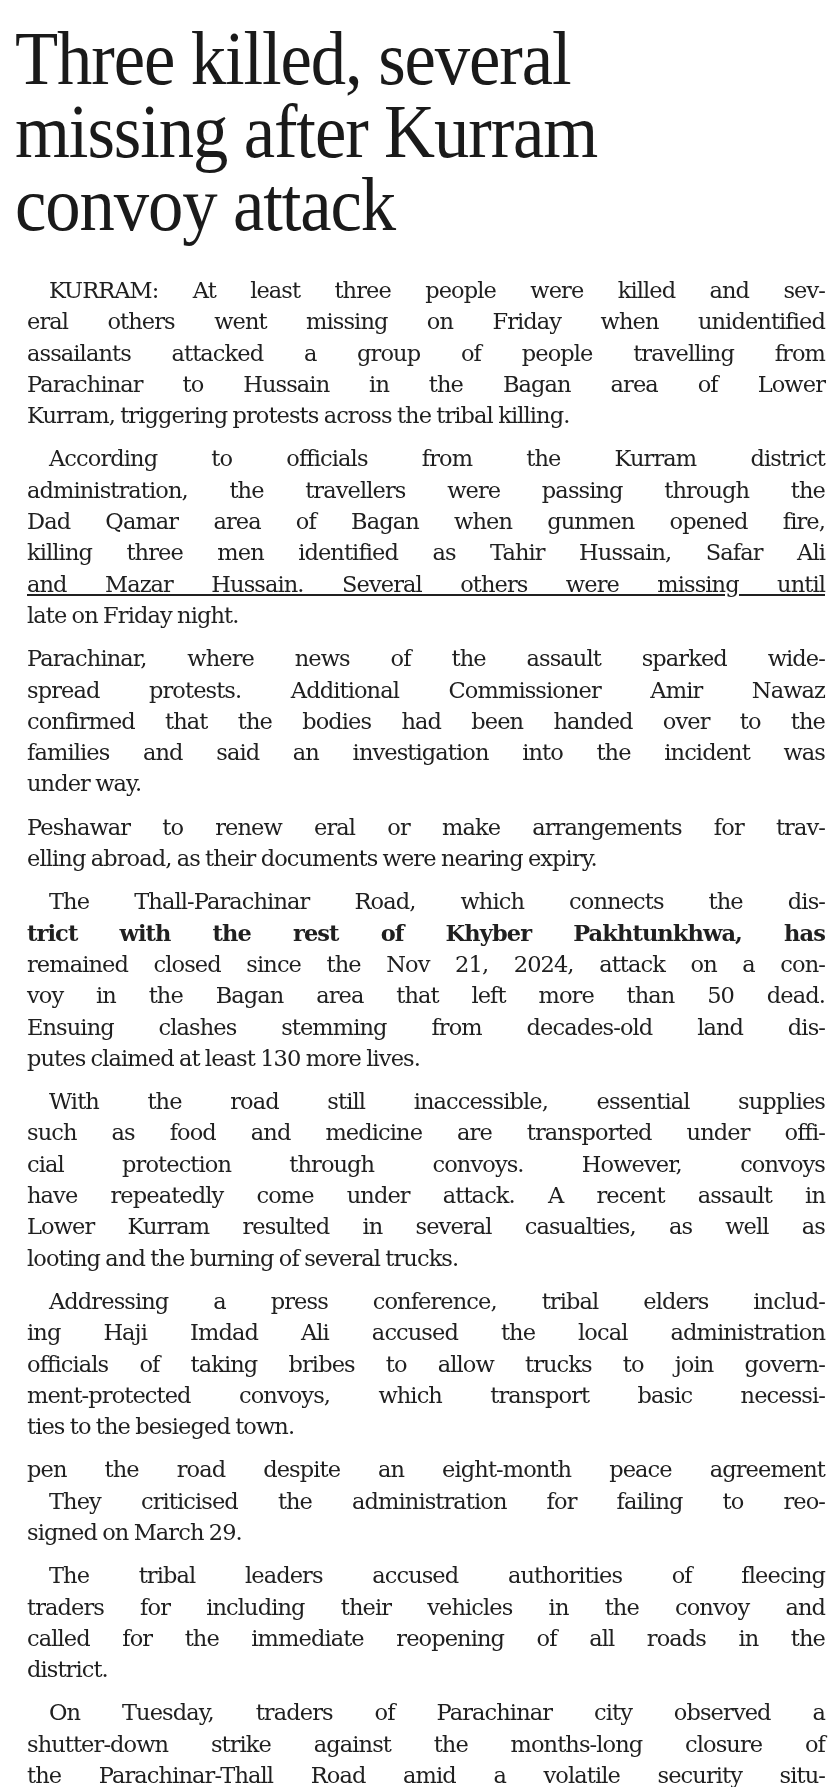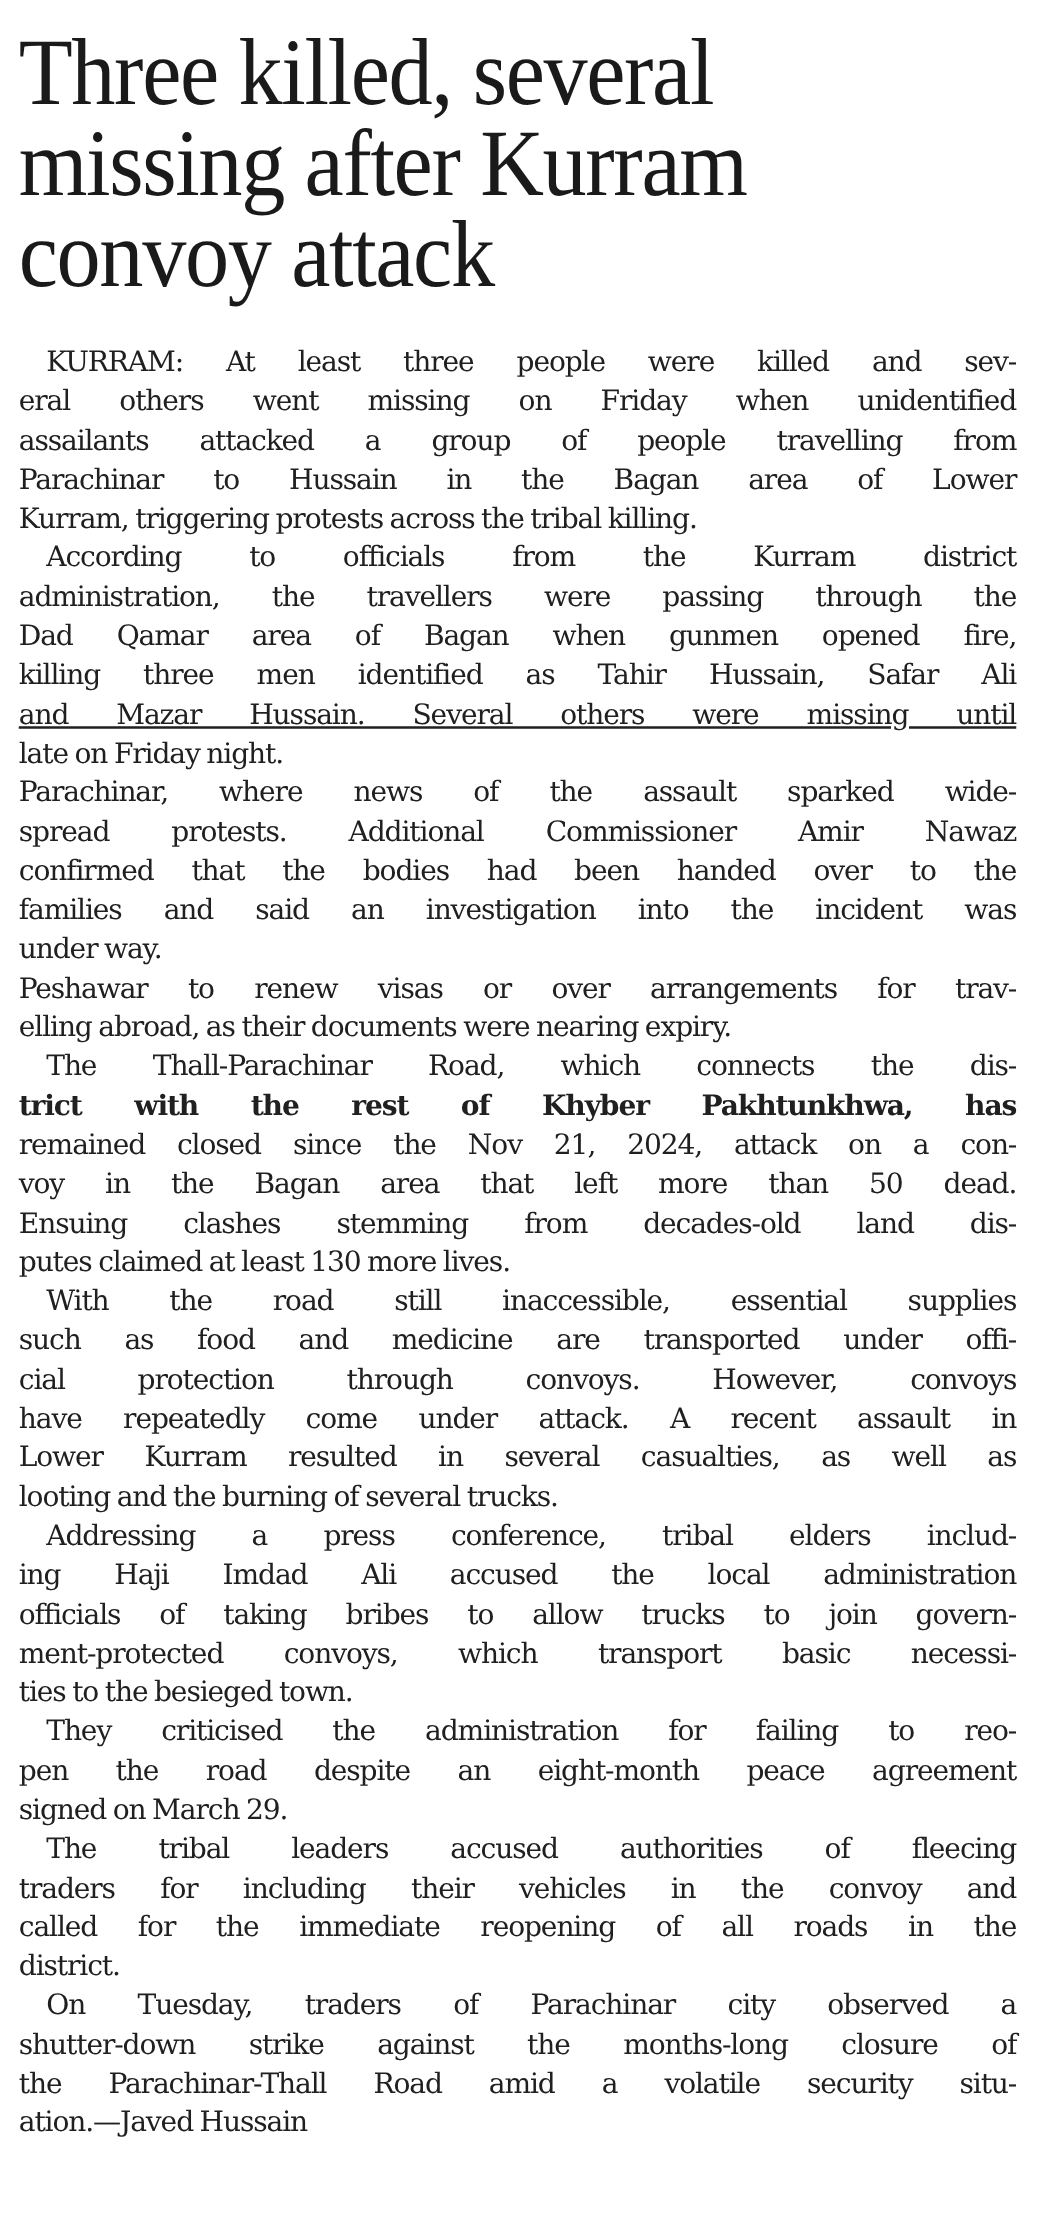--- a/index.html
+++ b/index.html
@@ -38,21 +38,21 @@
       white-space: nowrap;
     }
     .body-text {
       margin-top: 34px;
       font-family: "DejaVu Serif", "Liberation Serif", serif;
       font-size: 22.5px;
       line-height: 31.3px;
       color: #202020;
     }
     .para {
-      margin: 0;
+      margin: 12px;
       padding: 0;
     }
     .line {
       display: block;
       height: 31.3px;
       white-space: nowrap;
       text-align: justify;
       text-align-last: justify;
       letter-spacing: -0.9px;
       word-spacing: -1px;
@@ -99,21 +99,21 @@
 
     <div class="para">
       <span class="line" style="display: block; width: 798px; text-align: justify; text-align-last: justify;">Parachinar, where news of the assault sparked wide-</span>
       <span class="line" style="display: block; width: 798px; text-align: justify; text-align-last: justify;">spread protests. Additional Commissioner Amir Nawaz</span>
       <span class="line" style="display: block; width: 798px; text-align: justify; text-align-last: justify;">confirmed that the bodies had been handed over to the</span>
       <span class="line" style="display: block; width: 798px; text-align: justify; text-align-last: justify;">families and said an investigation into the incident was</span>
       <span class="line last" style="display: block; width: 798px; text-align: justify; text-align-last: left;">under way.</span>
     </div>
 
     <div class="para">
-      <span class="line" style="display: block; width: 798px; text-align: justify; text-align-last: justify;">Peshawar to renew visas or over arrangements for trav-</span>
+      <span class="line" style="display: block; width: 798px; text-align: justify; text-align-last: justify;">Peshawar to renew eral or make arrangements for trav-</span>
       <span class="line last" style="display: block; width: 798px; text-align: justify; text-align-last: left;">elling abroad, as their documents were nearing expiry.</span>
     </div>
 
     <div class="para">
       <span class="line first" style="display: block; width: 798px; text-align: justify; text-align-last: justify;">The Thall-Parachinar Road, which connects the dis-</span>
       <span class="line" style="display: block; width: 798px; text-align: justify; text-align-last: justify; font-weight: bold;">trict with the rest of Khyber Pakhtunkhwa, has</span>
       <span class="line" style="display: block; width: 798px; text-align: justify; text-align-last: justify;">remained closed since the Nov 21, 2024, attack on a con-</span>
       <span class="line" style="display: block; width: 798px; text-align: justify; text-align-last: justify;">voy in the Bagan area that left more than 50 dead.</span>
       <span class="line" style="display: block; width: 798px; text-align: justify; text-align-last: justify;">Ensuing clashes stemming from decades-old land dis-</span>
       <span class="line last" style="display: block; width: 798px; text-align: justify; text-align-last: left;">putes claimed at least 130 more lives.</span>
@@ -130,22 +130,22 @@
 
     <div class="para">
       <span class="line first" style="display: block; width: 798px; text-align: justify; text-align-last: justify;">Addressing a press conference, tribal elders includ-</span>
       <span class="line" style="display: block; width: 798px; text-align: justify; text-align-last: justify;">ing Haji Imdad Ali accused the local administration</span>
       <span class="line" style="display: block; width: 798px; text-align: justify; text-align-last: justify;">officials of taking bribes to allow trucks to join govern-</span>
       <span class="line" style="display: block; width: 798px; text-align: justify; text-align-last: justify;">ment-protected convoys, which transport basic necessi-</span>
       <span class="line last" style="display: block; width: 798px; text-align: justify; text-align-last: left;">ties to the besieged town.</span>
     </div>
 
     <div class="para">
+      <span class="line" style="display: block; width: 798px; text-align: justify; text-align-last: justify;">pen the road despite an eight-month peace agreement</span>
       <span class="line first" style="display: block; width: 798px; text-align: justify; text-align-last: justify;">They criticised the administration for failing to reo-</span>
-      <span class="line" style="display: block; width: 798px; text-align: justify; text-align-last: justify;">pen the road despite an eight-month peace agreement</span>
       <span class="line last" style="display: block; width: 798px; text-align: justify; text-align-last: left;">signed on March 29.</span>
     </div>
 
     <div class="para">
       <span class="line first" style="display: block; width: 798px; text-align: justify; text-align-last: justify;">The tribal leaders accused authorities of fleecing</span>
       <span class="line" style="display: block; width: 798px; text-align: justify; text-align-last: justify;">traders for including their vehicles in the convoy and</span>
       <span class="line" style="display: block; width: 798px; text-align: justify; text-align-last: justify;">called for the immediate reopening of all roads in the</span>
       <span class="line last" style="display: block; width: 798px; text-align: justify; text-align-last: left;">district.</span>
     </div>
 

